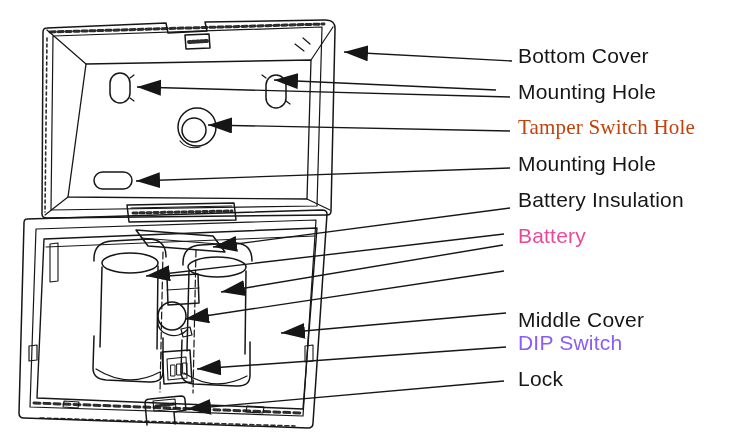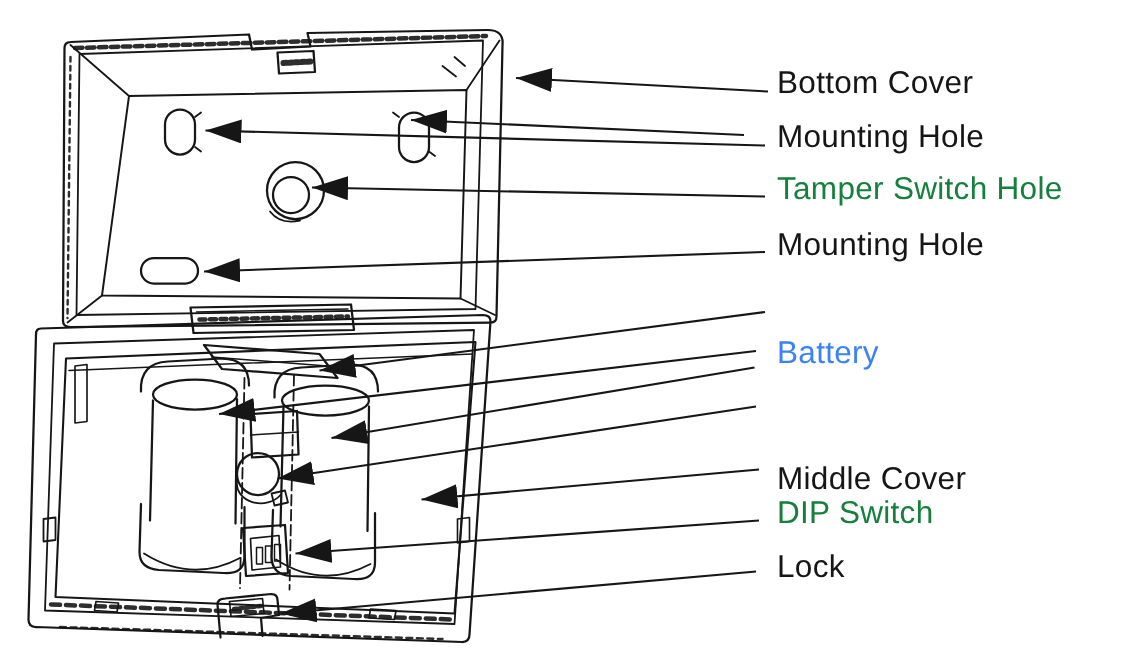--- a/index.html
+++ b/index.html
@@ -161,20 +161,21 @@
         <line x1="504" y1="271" x2="185" y2="319" stroke="#161616" stroke-width="1.4" marker-end="url(#arrowhead)"></line>
         <line x1="506" y1="313" x2="281" y2="333" stroke="#161616" stroke-width="1.4" marker-end="url(#arrowhead)"></line>
         <line x1="506" y1="347" x2="197" y2="369" stroke="#161616" stroke-width="1.4" marker-end="url(#arrowhead)"></line>
         <line x1="504" y1="381" x2="187" y2="409" stroke="#161616" stroke-width="1.4" marker-end="url(#arrowhead)"></line>
       </g>
   </svg>
 
   <div id="labels">
       <div class="callout-label" style="left: 518px; top: 57px; color: rgb(22, 22, 22);">Bottom Cover</div>
       <div class="callout-label" style="left: 518px; top: 93px; color: rgb(22, 22, 22);">Mounting Hole</div>
-      <div class="callout-label" style="left: 518px; top: 128px; color: #15803d;">Tamper Switch Hole</div>
+      <div class="callout-label" style="left: 518px; top: 128px; color: #c2410c; font-family: Liberation Serif, serif;">Tamper Switch Hole</div>
       <div class="callout-label" style="left: 518px; top: 165px; color: rgb(22, 22, 22);">Mounting Hole</div>
-      <div class="callout-label" style="left: 518px; top: 237px; color: #3b82f6;">Battery</div>
+      <div class="callout-label" style="left: 518px; top: 201px; color: rgb(22, 22, 22);">Battery Insulation</div>
+      <div class="callout-label" style="left: 518px; top: 237px; color: #ec4899;">Battery</div>
       <div class="callout-label" style="left: 518px; top: 308px; color: rgb(22, 22, 22); margin-top: 13px;">Middle Cover</div>
-      <div class="callout-label" style="left: 518px; top: 344px; color: #15803d;">DIP Switch</div>
+      <div class="callout-label" style="left: 518px; top: 344px; color: #8b5cf6;">DIP Switch</div>
       <div class="callout-label" style="left: 518px; top: 380px; color: rgb(22, 22, 22);">Lock</div>
     </div>
 </div>
 
 </body></html>

